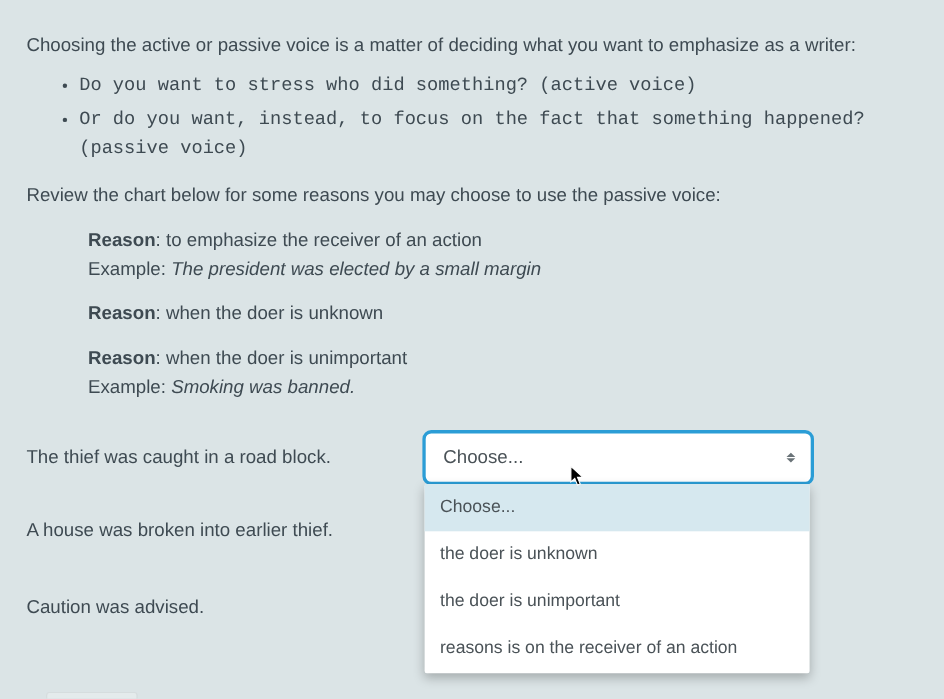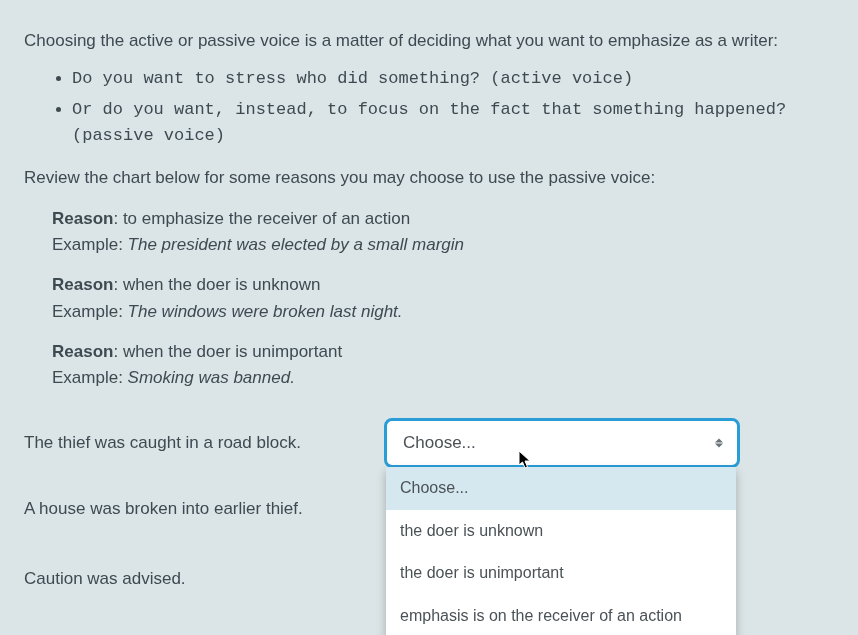--- a/index.html
+++ b/index.html
@@ -19,21 +19,21 @@
   ul.voice-list {
     margin: 6px 0 16px 0;
     padding-left: 48px;
     list-style-type: disc;
     font-family: Liberation Mono, monospace;
   }
   ul.voice-list li { margin: 4px 0; }
   .review-line { margin: 0 0 14px 0; }
   .strong { font-weight: 400; }
   .italic { font-style: italic; }
-  .reasons-block { margin-left: 28px; margin-bottom: 8px; }
+  .reasons-block { margin-left: 56px; margin-bottom: 8px; }
   .reason-group { margin-bottom: 14px; }
   .reason-label { font-weight: 600; }
   .questions-block { margin-top: 26px; }
   .q-row {
     position: relative;
     display: flex;
     align-items: center;
     min-height: 38px;
     margin-bottom: 28px;
     gap: 28px;
@@ -118,21 +118,20 @@
   <span>Review the chart below for some reasons you may choose to use the </span><span class="strong">passive voice</span><span>:</span>
 </div>
 
 <div class="reasons-block">
   <div class="reason-group">
     <div><span class="reason-label">Reason</span>: <span>to emphasize the receiver of an action</span></div>
     <div><span>Example</span>: <span class="italic">The president was elected by a small margin</span></div>
   </div>
   <div class="reason-group">
     <div><span class="reason-label">Reason</span>: <span>when the doer is unknown</span></div>
-    <div><span>Example</span>: <span class="italic">The windows were broken last night.</span></div>
   </div>
   <div class="reason-group">
     <div><span class="reason-label">Reason</span>: <span>when the doer is unimportant</span></div>
     <div><span>Example</span>: <span class="italic">Smoking was banned.</span></div>
   </div>
 </div>
 
 <div class="questions-block">
 
   <div class="q-row" style="margin-bottom:22px;">
@@ -142,21 +141,21 @@
         <span>Choose...</span>
         <span class="caret">
           <span class="caret-up"></span>
             <span class="caret-down"></span>
         </span>
       </div>
       <div class="dropdown">
         <div class="opt hover">Choose...</div>
         <div class="opt">the doer is unknown</div>
         <div class="opt">the doer is unimportant</div>
-        <div class="opt">emphasis is on the receiver of an action</div>
+        <div class="opt">reasons is on the receiver of an action</div>
       </div>
       <svg class="cursor" style="left:134px; top:32px;" width="16" height="20" viewBox="0 0 16 20">
         <path d="M1 1 L1 15 L4.5 12 L7 18 L9.5 17 L7 11 L12 11 Z" fill="#000" stroke="#fff" stroke-width="1"></path>
       </svg>
     </div>
   </div>
 
   <div class="q-row" style="margin-bottom:32px; margin-top:10px;">
     <div class="q-text">A house was broken into earlier thief.</div>
   </div>

